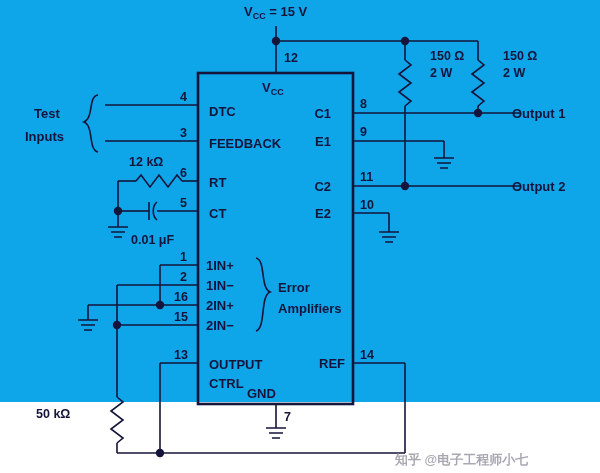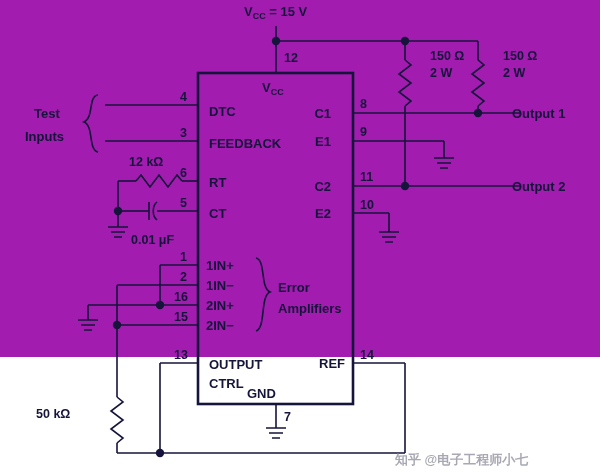--- a/index.html
+++ b/index.html
@@ -1,18 +1,18 @@
 <!DOCTYPE html>
 <html><head>
 <meta charset="utf-8">
 <style>
   html,body{margin:0;padding:0;background:#ffffff;}
   body{width:600px;height:473px;position:relative;overflow:hidden;
        font-family:"Liberation Sans","DejaVu Sans",sans-serif;}
-  #stage{position:absolute;left:0;top:0;width:600px;height:357px;background:#a21caf;}
+  #stage{position:absolute;left:0;top:0;width:600px;height:402px;background:#0ea5e9;}
   svg{display:block;}
   text{font-family:"Liberation Sans","DejaVu Sans",sans-serif;fill:#15143a;font-weight:bold;}
   .lbl{font-size:13px;}
   .pin{font-size:12.5px;}
   .val{font-size:12.5px;}
   .sub{font-size:9px;}
   .wire{stroke:#15143a;stroke-width:1.6;fill:none;}
   .box{stroke:#15143a;stroke-width:2.6;fill:none;}
   .dot{fill:#15143a;}
   .wm{fill:#9a9aa6;font-size:13px;font-weight:bold;opacity:.85;}

